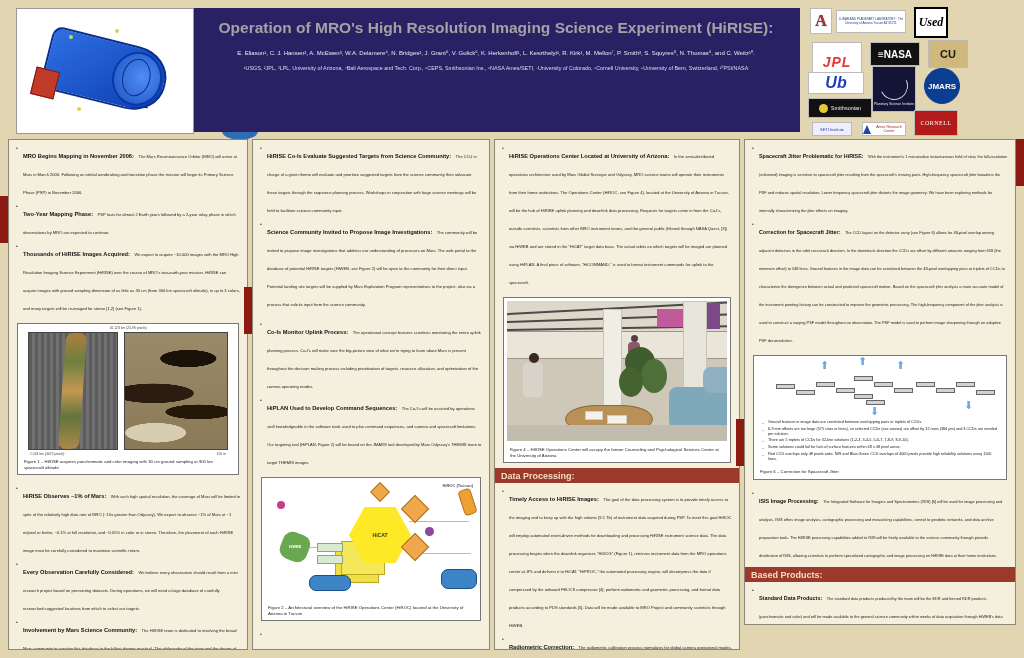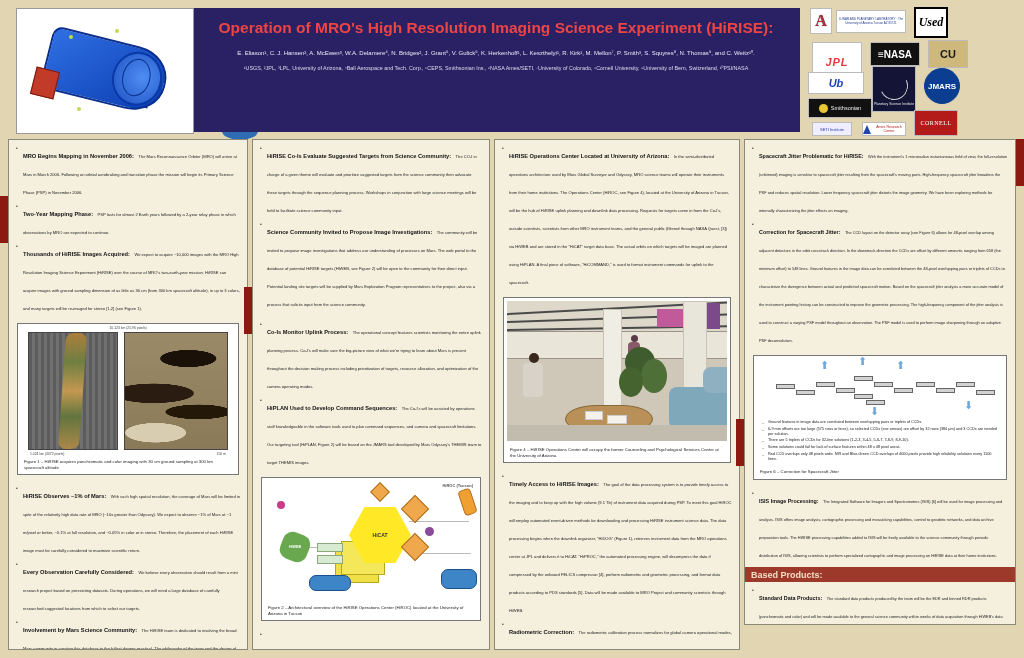--- a/index.html
+++ b/index.html
@@ -7,34 +7,34 @@
   .poster{position:relative;width:1024px;height:658px;background:#E1D5B2;overflow:hidden;}
   
   .cam-panel{position:absolute;left:16px;top:8px;width:176px;height:124px;background:#fff;border:1px solid #999;z-index:2;}
   .cam-body{position:absolute;left:28px;top:30px;width:118px;height:60px;background:linear-gradient(135deg,#2f6fe4,#0a3db0);border:2px solid #0a2f8e;border-radius:10px 34px 34px 10px/10px 30px 30px 10px;transform:rotate(14deg);}
   .cam-lens{position:absolute;right:2px;top:3px;width:46px;height:50px;border-radius:50%;border:2px solid #0939a8;background:radial-gradient(circle at 60% 45%,#4f8df4,#1c50c0);}
   .cam-ring{position:absolute;right:14px;top:10px;width:26px;height:36px;border-radius:50%;border:1px solid #0a2f8e;}
   .cam-red{position:absolute;left:16px;top:60px;width:22px;height:26px;background:#c23a28;border:1px solid #7a1a10;transform:rotate(14deg);}
   .cam-strut{position:absolute;background:#0a2f8e;height:2px;}
   .cam-dot{position:absolute;width:4px;height:4px;border-radius:50%;background:#c8d84a;}
   .banner{position:absolute;left:192px;top:8px;width:608px;height:124px;background:#2A2164;z-index:1;}
-  .banner h1{margin:10px 18px 0;color:#ef4444;font-size:15.5px;line-height:1.25;text-align:center;font-weight:bold;}
+  .banner h1{margin:10px 18px 0;color:#a3a3a3;font-size:15.5px;line-height:1.25;text-align:center;font-weight:bold;}
   .authors{margin-top:12px;color:#e9e9f4;font-size:6px;text-align:center;padding:0 14px;}
   .affils{margin-top:7px;color:#dcdcee;font-size:5.4px;text-align:center;padding:0 10px;}
   .blue-peek{position:absolute;left:222px;top:122px;width:36px;height:18px;border-radius:50%;background:#2e6db4;z-index:0;}
   
   .logos{position:absolute;left:800px;top:2px;width:222px;height:136px;z-index:2;}
   .logo{position:absolute;display:flex;align-items:center;justify-content:center;overflow:hidden;background:#fff;border:1px solid #bbb;box-sizing:border-box;text-align:center;}
   .lg-ua{left:10px;top:6px;width:22px;height:26px;color:#b03030;font-weight:bold;font-size:16px;font-family:"Liberation Serif",serif;text-shadow:0 0 1px #1a2a6a;}
   .lg-lpl{left:36px;top:8px;width:70px;height:23px;font-size:3px;color:#22418e;line-height:1.2;padding:1px;}
   .lg-ball{left:114px;top:5px;width:34px;height:31px;border:2px solid #000;font-family:"Liberation Serif",serif;font-style:italic;font-weight:bold;font-size:12px;transform:none;}
-  .lg-jpl{left:12px;top:40px;width:50px;height:40px;color:#e03a3e;font-weight:bold;font-style:italic;font-size:11px;letter-spacing:1px;}
+  .lg-jpl{left:12px;top:40px;width:50px;height:40px;color:#e03a3e;font-weight:bold;font-style:italic;font-size:14px;letter-spacing:1px;}
   .lg-usgs{left:70px;top:40px;width:50px;height:24px;background:#111;color:#fff;font-weight:bold;font-size:10px;}
   .lg-cu{left:128px;top:38px;width:40px;height:28px;background:#CFB87C;color:#1a1a1a;font-weight:bold;font-size:11px;}
-  .lg-bern{left:8px;top:70px;width:56px;height:22px;color:#1d3fbf;font-weight:bold;font-size:11px;font-style:italic;}
+  .lg-bern{left:8px;top:70px;width:56px;height:22px;color:#1d3fbf;font-weight:bold;font-size:16px;font-style:italic;}
   .lg-psi{left:72px;top:64px;width:44px;height:46px;background:#141436;color:#e8e8e8;font-size:3.4px;flex-direction:column;}
   .psi-arc{width:26px;height:26px;border:1px solid #cfcfcf;border-radius:50%;border-top-color:transparent;border-left-color:transparent;transform:rotate(20deg);margin-bottom:2px;}
   .lg-nasa{left:124px;top:66px;width:36px;height:36px;border-radius:50%;background:#0B3D91;color:#fff;font-weight:bold;font-size:8px;border:1px solid #0B3D91;}
   .lg-smith{left:8px;top:96px;width:64px;height:20px;background:#111;color:#eee;font-size:5.5px;gap:3px;}
   .smith-sun{width:9px;height:9px;border-radius:50%;background:#e8c832;}
   .lg-seti{left:12px;top:120px;width:40px;height:14px;color:#2a3a9a;font-size:4px;background:#eef;}
   .lg-ames{left:62px;top:120px;width:44px;height:14px;color:#b02020;font-size:3.6px;}
   .ames-tri{width:0;height:0;border-left:4px solid transparent;border-right:4px solid transparent;border-bottom:9px solid #2244aa;margin-right:2px;}
   .lg-cornell{left:114px;top:108px;width:44px;height:26px;background:#B31B1B;color:#fff;font-family:"Liberation Serif",serif;font-size:6px;letter-spacing:0.5px;}
   
@@ -309,20 +309,21 @@
         <div class="f4 f4-plant" style="left:112px;top:66px;width:24px;height:30px;background:#45632f;"></div>
         <div class="f4 f4-chair" style="left:162px;top:86px;width:62px;height:42px;"></div>
         <div class="f4 f4-chair" style="left:196px;top:66px;width:36px;height:26px;background:#8fb0c0;"></div>
         <div class="f4 f4-tab"></div>
         <div class="f4 f4-paper" style="left:78px;top:110px;width:16px;height:7px;"></div>
         <div class="f4 f4-paper" style="left:100px;top:114px;width:18px;height:7px;"></div>
         <div class="f4 f4-floor"></div>
       </div>
       <div class="figcap">Figure 4 – HiRISE Operations Center will occupy the former Counseling and Psychological Services Center at the University of Arizona</div>
     </div>
+    <div class="redbar">Data Processing:</div>
     <div class="bullets">
 
         <div class="bullet">
           <span class="mk">•</span>
           <span class="bt"><span class="lead">Timely Access to HiRISE Images:</span> <span class="btxt">The goal of the data processing system is to provide timely access to the imaging and to keep up with the high volume (9.1 Tb) of instrument data acquired during PSP. To meet this goal HiROC will employ automated event-driven methods for downloading and processing HiRISE instrument science data. The data processing begins when the downlink organizer, "HiDOG" (Figure 1), retrieves instrument data from the MRO operations center at JPL and delivers it to HiCAT. "HiPROC," the automated processing engine, will decompress the data if compressed by the onboard FELICS compressor [4], perform radiometric and geometric processing, and format data products according to PDS standards [5]. Data will be made available to MRO Project and community scientists through HiWEB.</span></span>
         </div>
 
         <div class="bullet">
           <span class="mk">•</span>
           <span class="bt"><span class="lead">Radiometric Correction:</span> <span class="btxt">The radiometric calibration process normalizes for global camera operational modes, corrects for the variable sensitivity across the CCD detector arrays, and converts pixel values to radiometric units. The result is an "ideal" image where pixel values are proportional to scene brightness (see Figure 5).</span></span>

